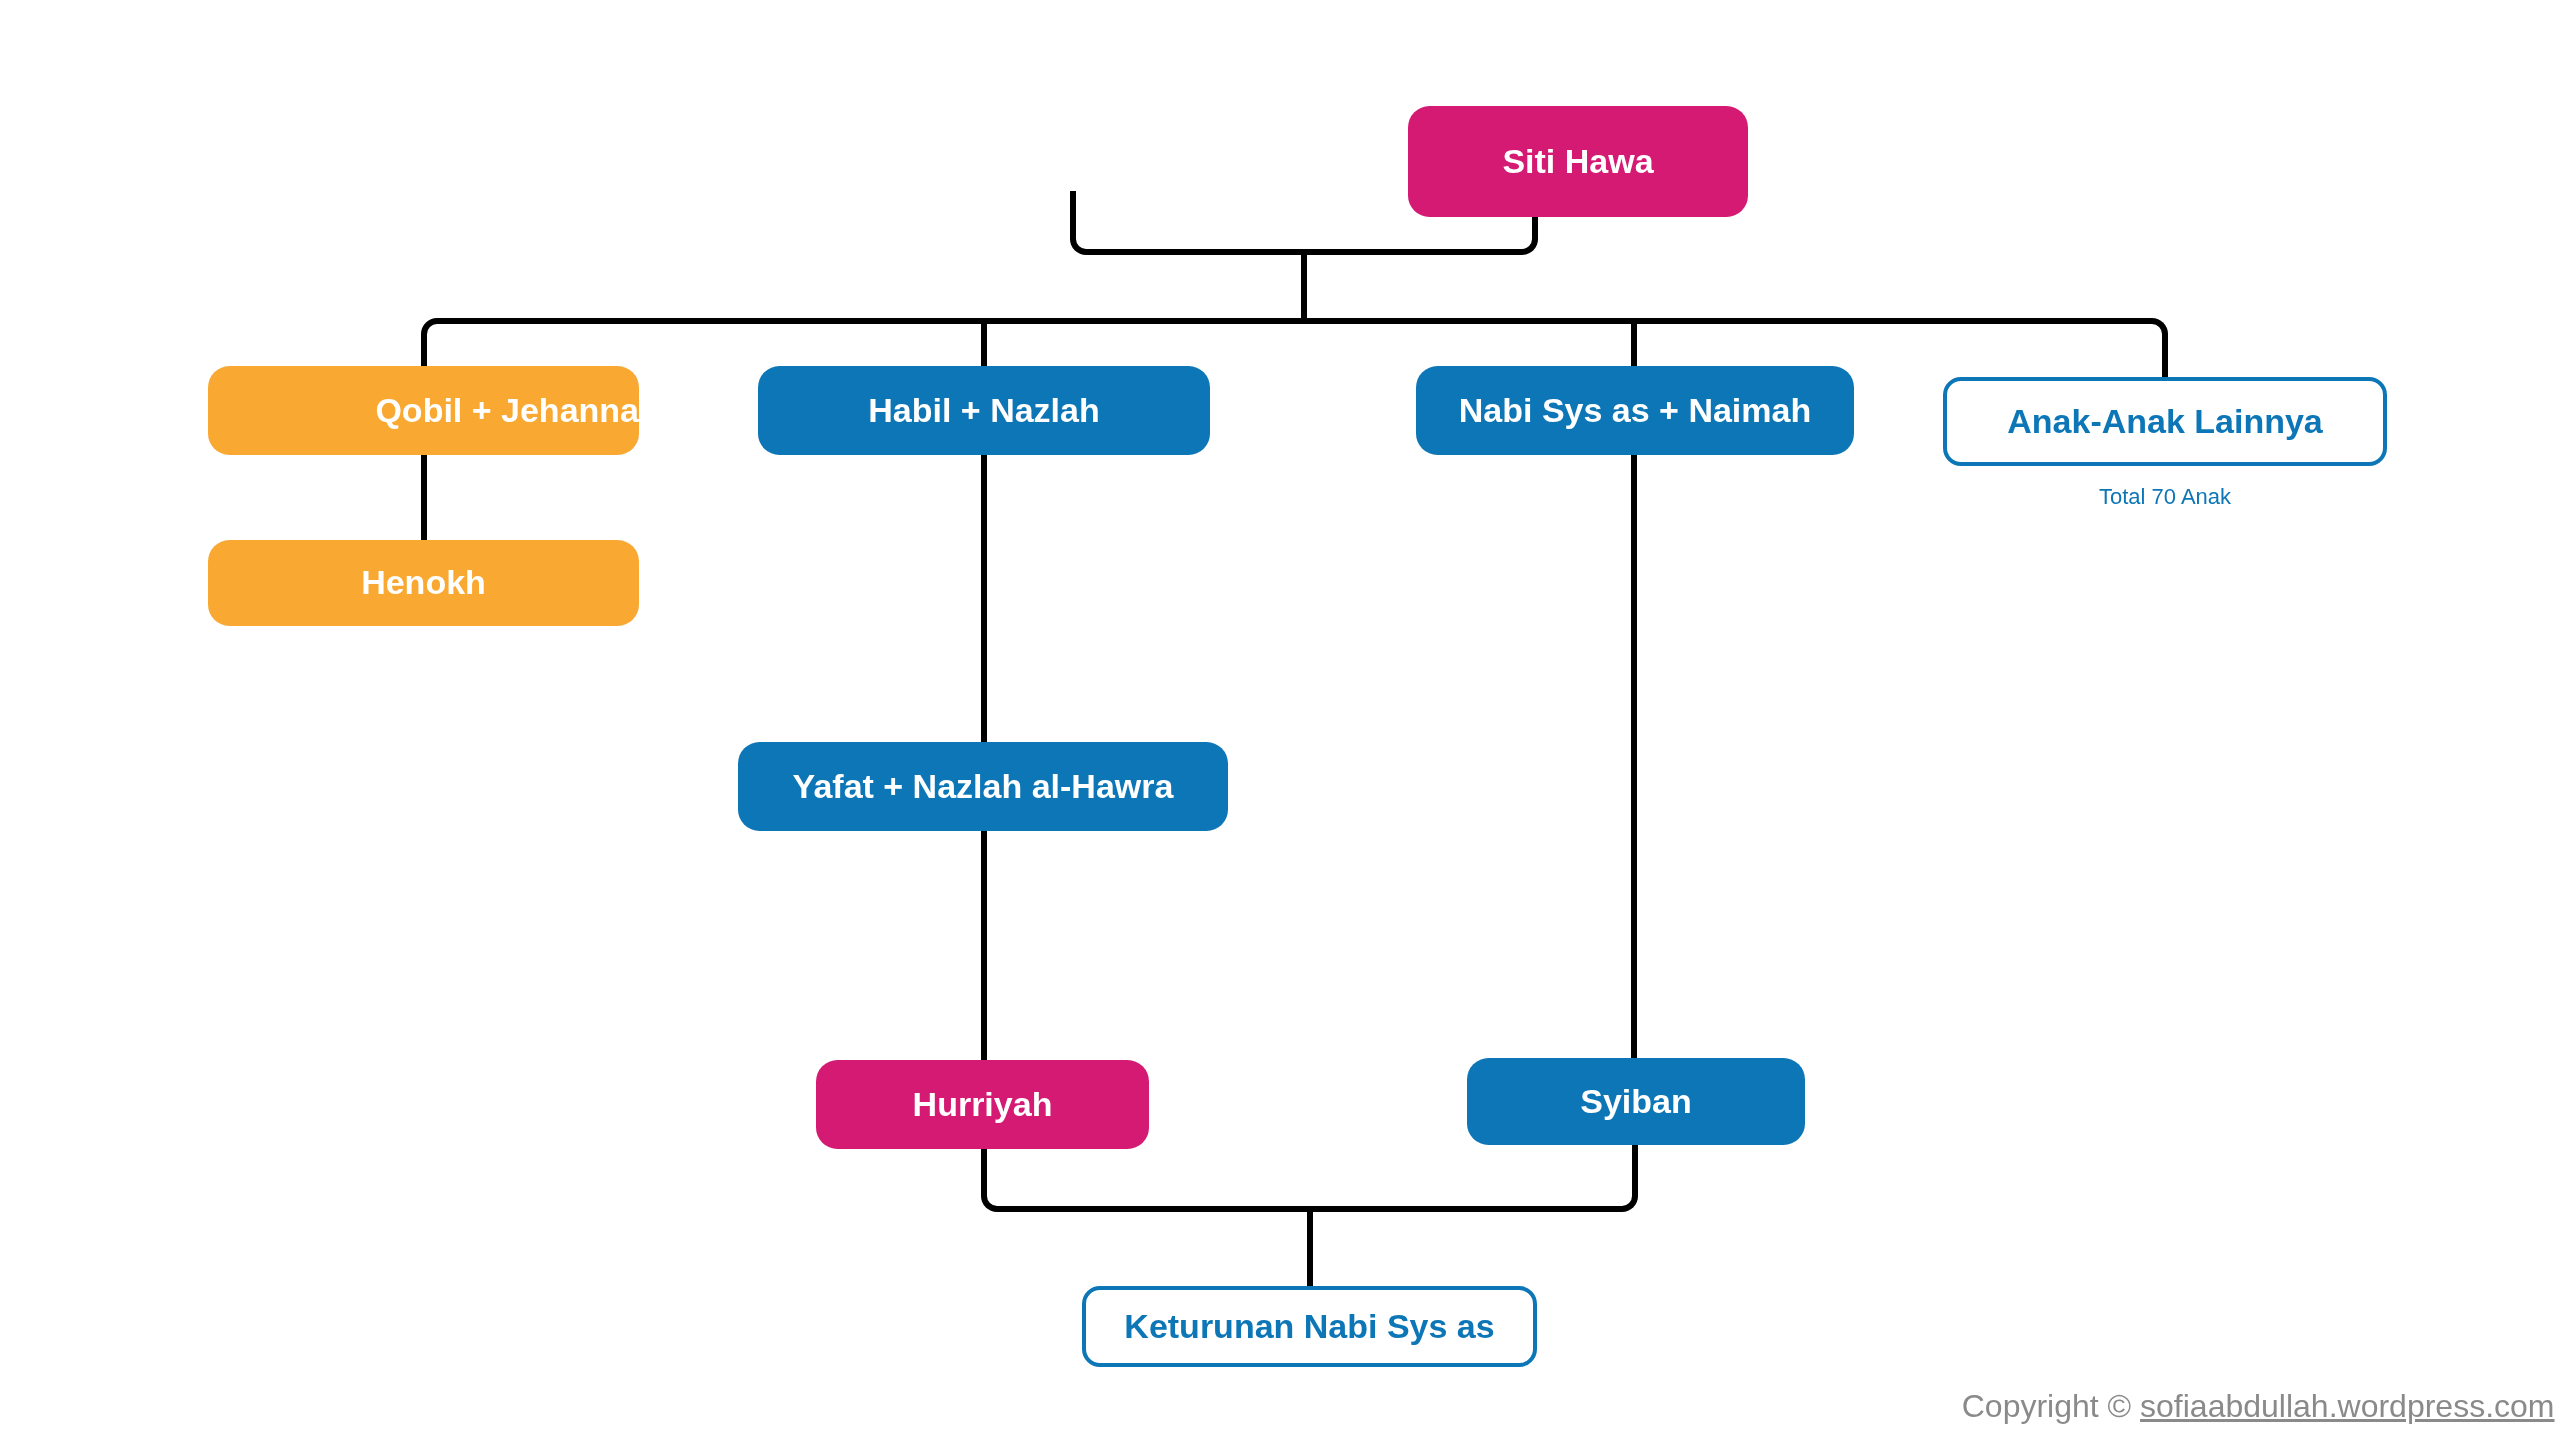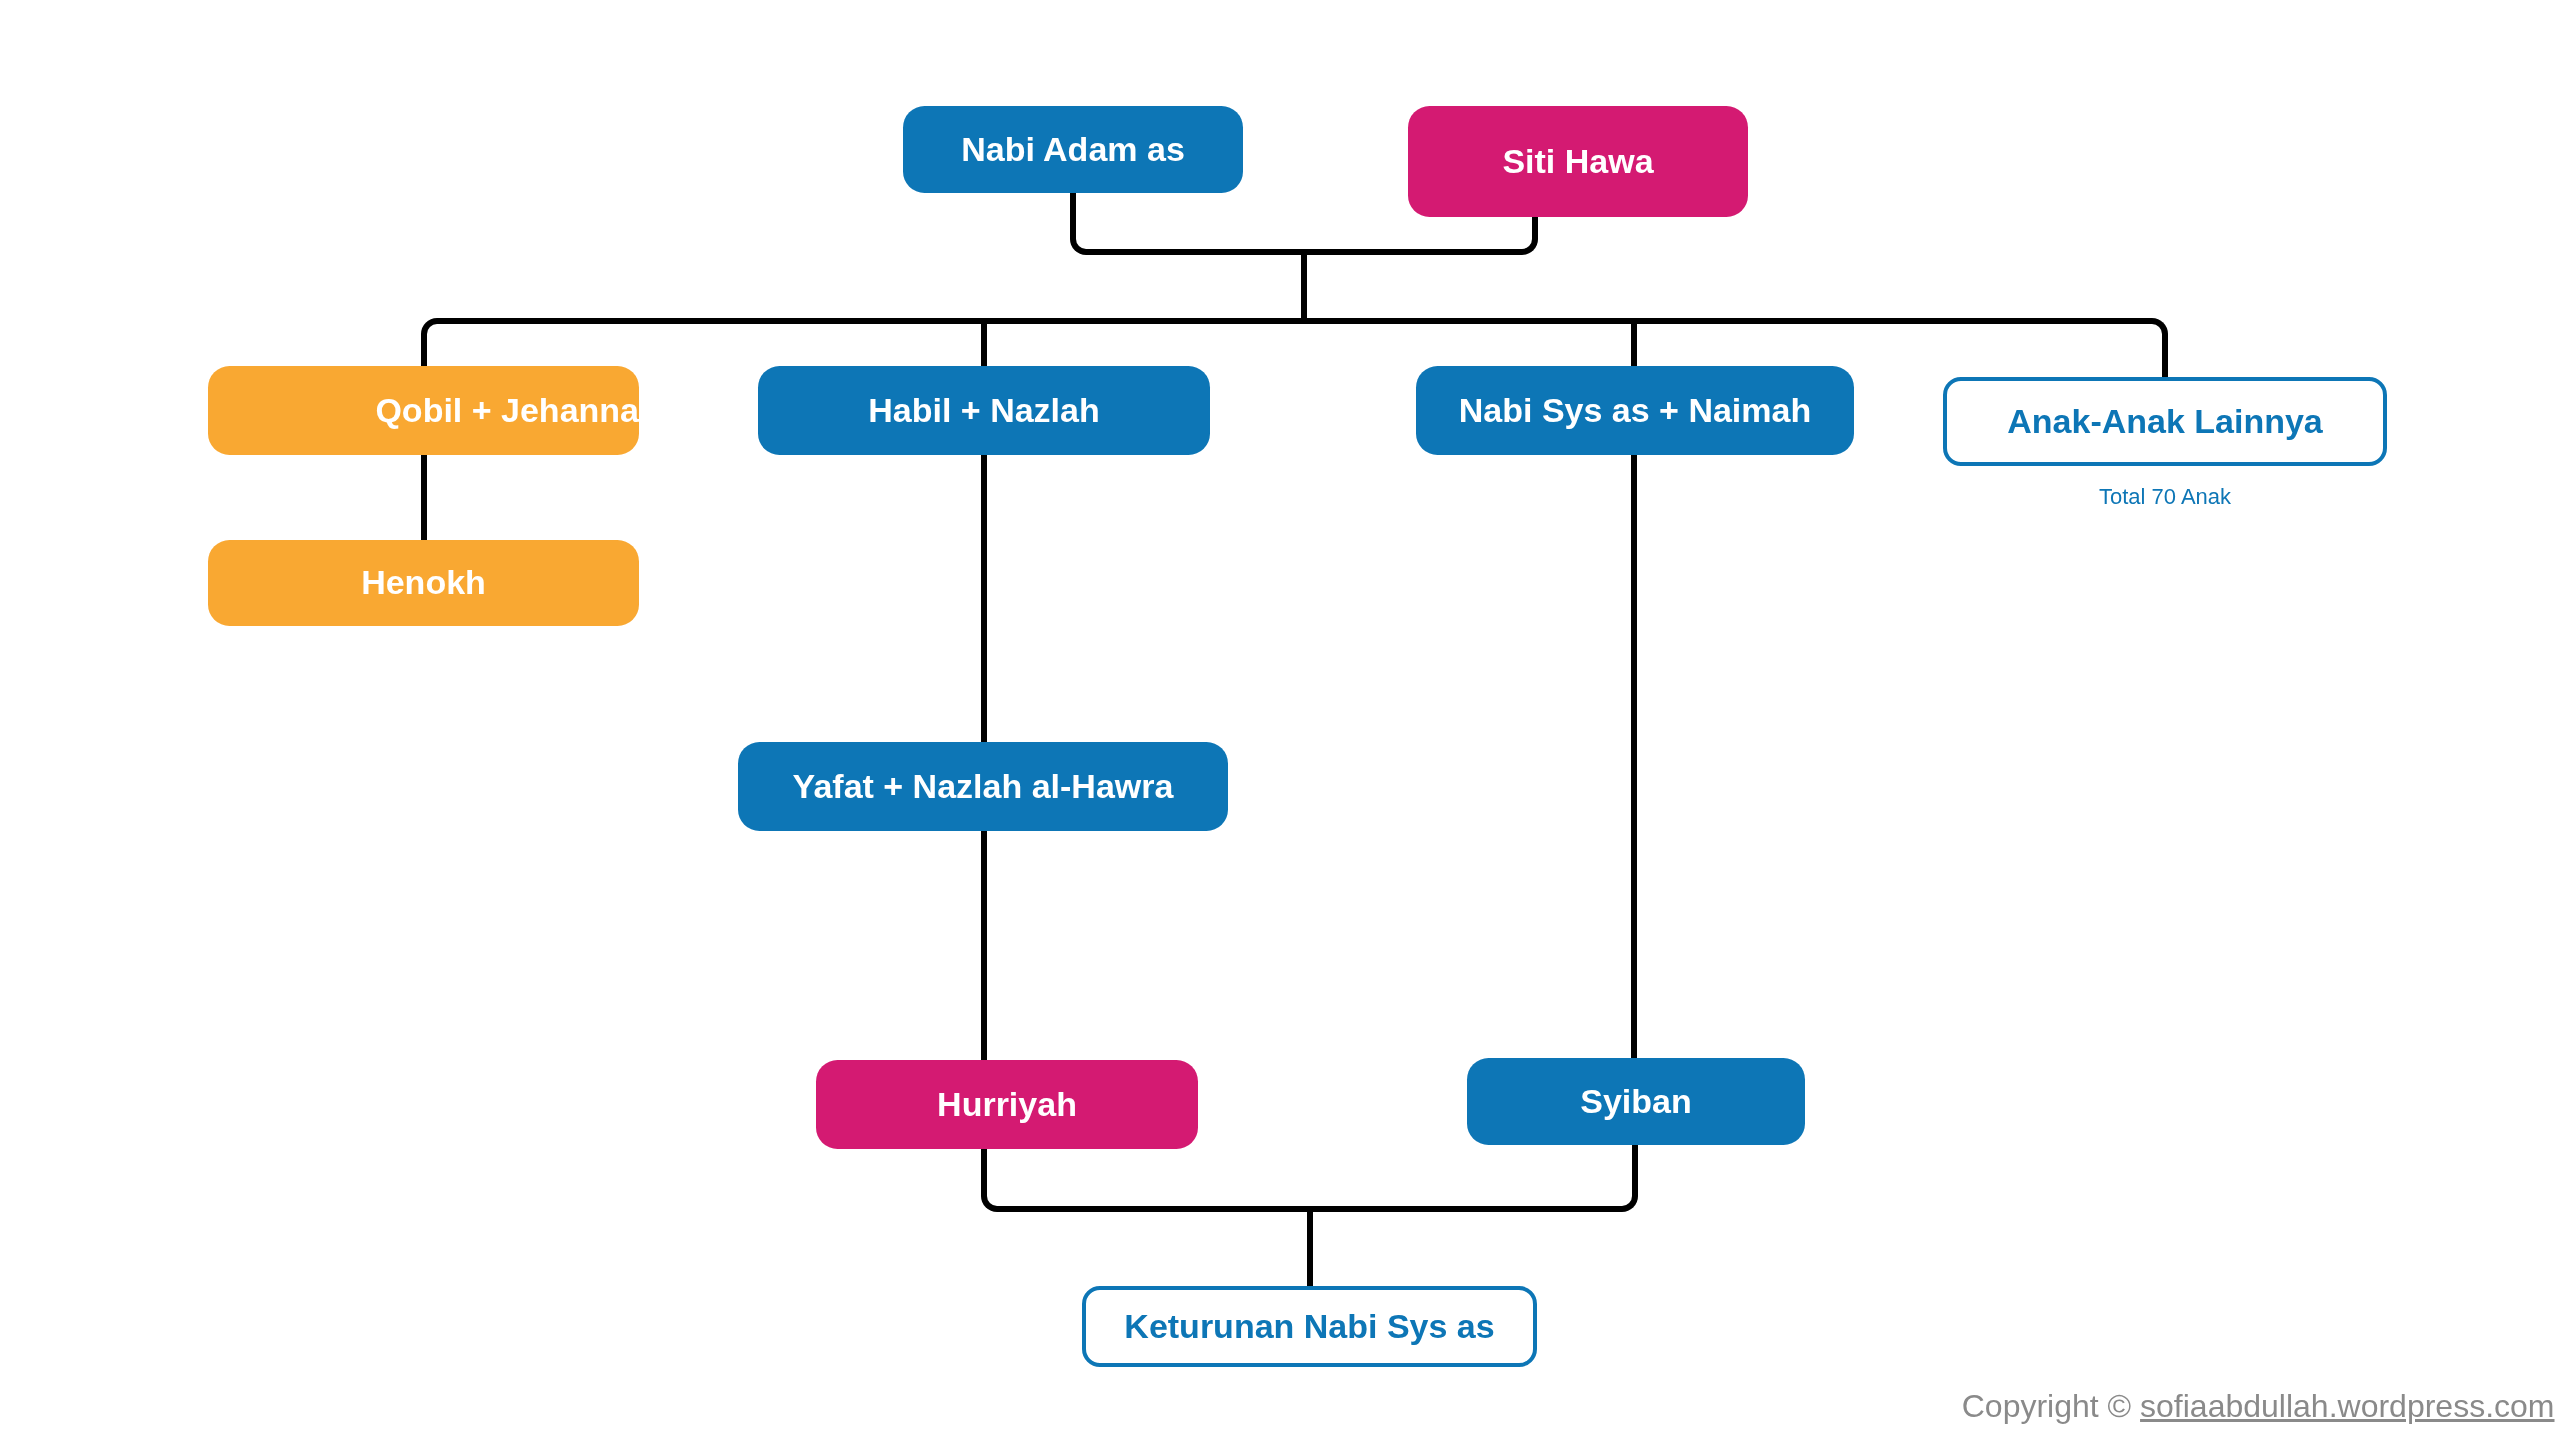--- a/index.html
+++ b/index.html
@@ -57,23 +57,20 @@
   <div class="vline" style="left:981px;top:319px;height:54px;"></div>
   <div class="vline" style="left:1631px;top:319px;height:54px;"></div>
 
   <div class="vline" style="left:421px;top:452px;height:94px;"></div>
   <div class="vline" style="left:981px;top:452px;height:617px;"></div>
   <div class="vline" style="left:1631px;top:452px;height:615px;"></div>
 
   <div class="bracket-down" style="left:981px;top:1145px;width:657px;height:67px;"></div>
   <div class="vline" style="left:1307px;top:1206px;height:85px;"></div>
 
-  <div class="node fill-blue" style="left:903px;top:106px;width:340px;height:87px;">
-    <span>Nabi Adam as</span>
-  </div>
   <div class="node fill-pink" style="left:1364px;top:106px;width:340px;height:111px;margin-left:44px;">
     <span>Siti Hawa</span>
   </div>
 
   <div class="node fill-orange" style="left:208px;top:366px;width:431px;height:89px;justify-content:flex-end;">
     <span>Qobil + Jehanna</span>
   </div>
   <div class="node fill-blue" style="left:1416px;top:366px;width:438px;height:89px;">
     <span>Nabi Sys as + Naimah</span>
   </div>
@@ -85,21 +82,21 @@
   </div>
   <div class="note" style="left:1943px;top:484px;width:444px;">Total 70 Anak</div>
 
   <div class="node fill-orange" style="left:208px;top:540px;width:431px;height:86px;">
     <span>Henokh</span>
   </div>
   <div class="node fill-blue" style="left:738px;top:742px;width:490px;height:89px;">
     <span>Yafat + Nazlah al-Hawra</span>
   </div>
 
-  <div class="node fill-pink" style="left:816px;top:1060px;width:382px;height:89px;">
+  <div class="node fill-pink" style="left:816px;top:1060px;width:333px;height:89px;">
     <span>Hurriyah</span>
   </div>
   <div class="node fill-blue" style="left:1467px;top:1058px;width:338px;height:87px;">
     <span>Syiban</span>
   </div>
 
   <div class="node outline" style="left:1082px;top:1286px;width:455px;height:81px;font-size:34px;">
     <span>Keturunan Nabi Sys as</span>
   </div>
 

